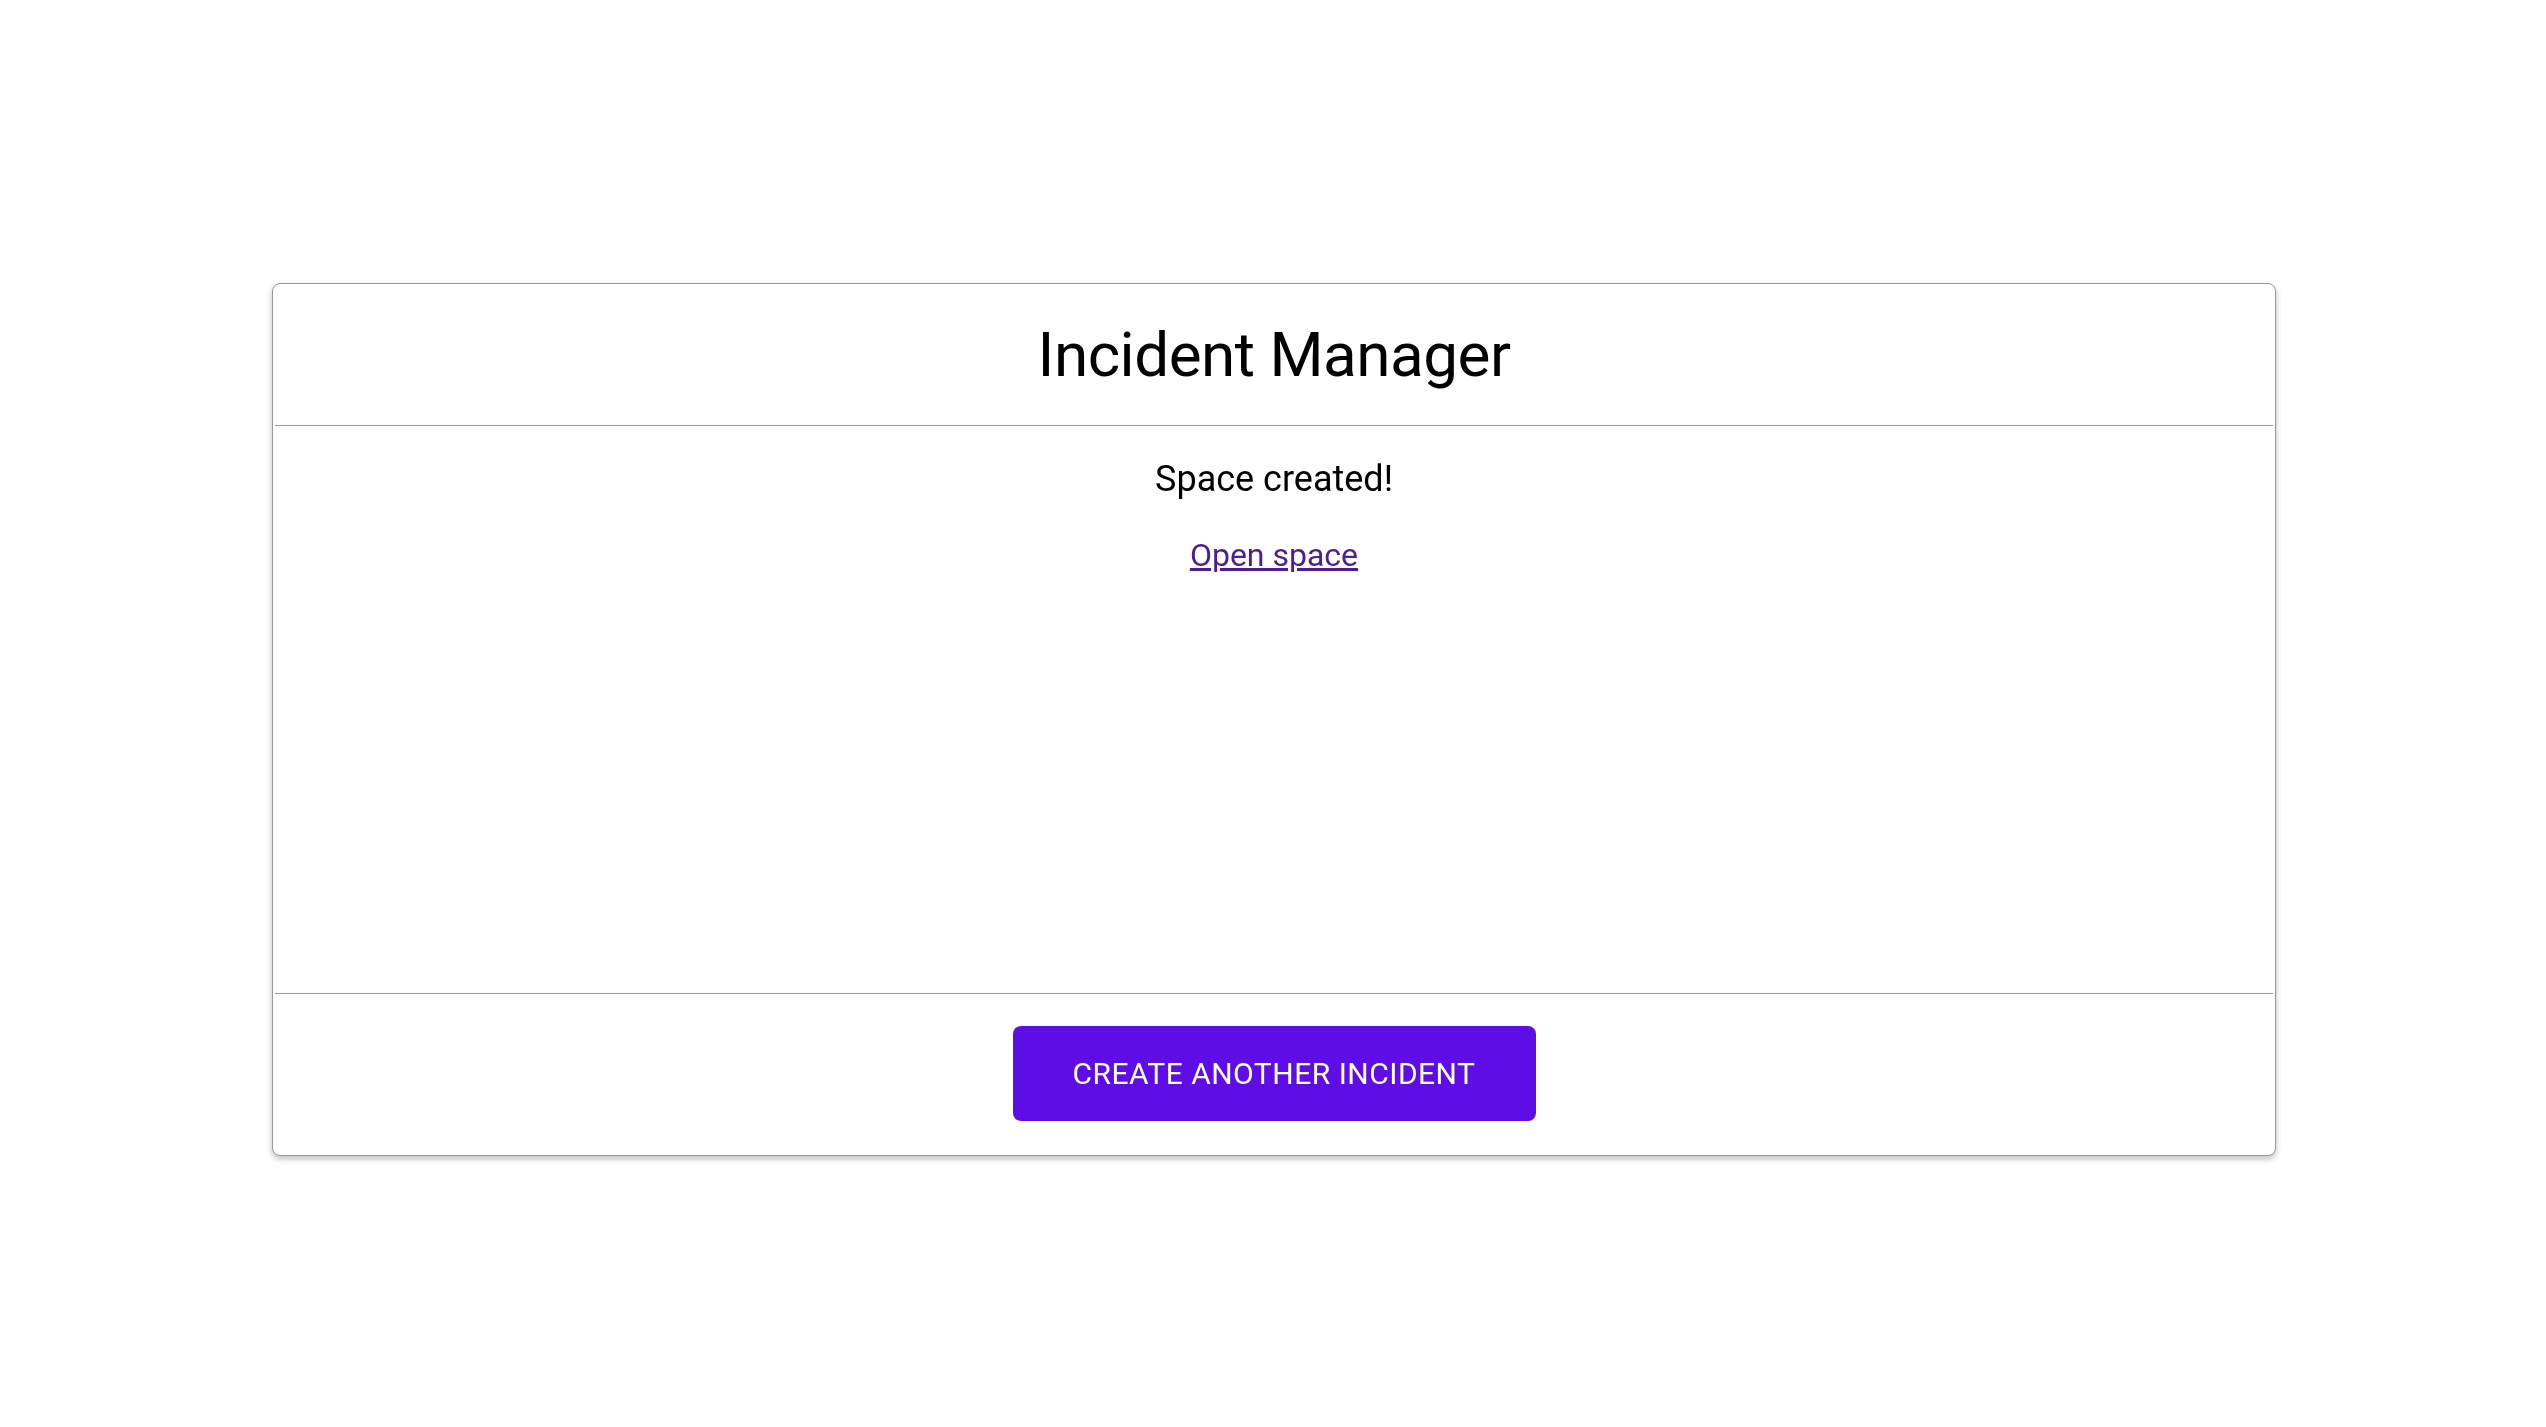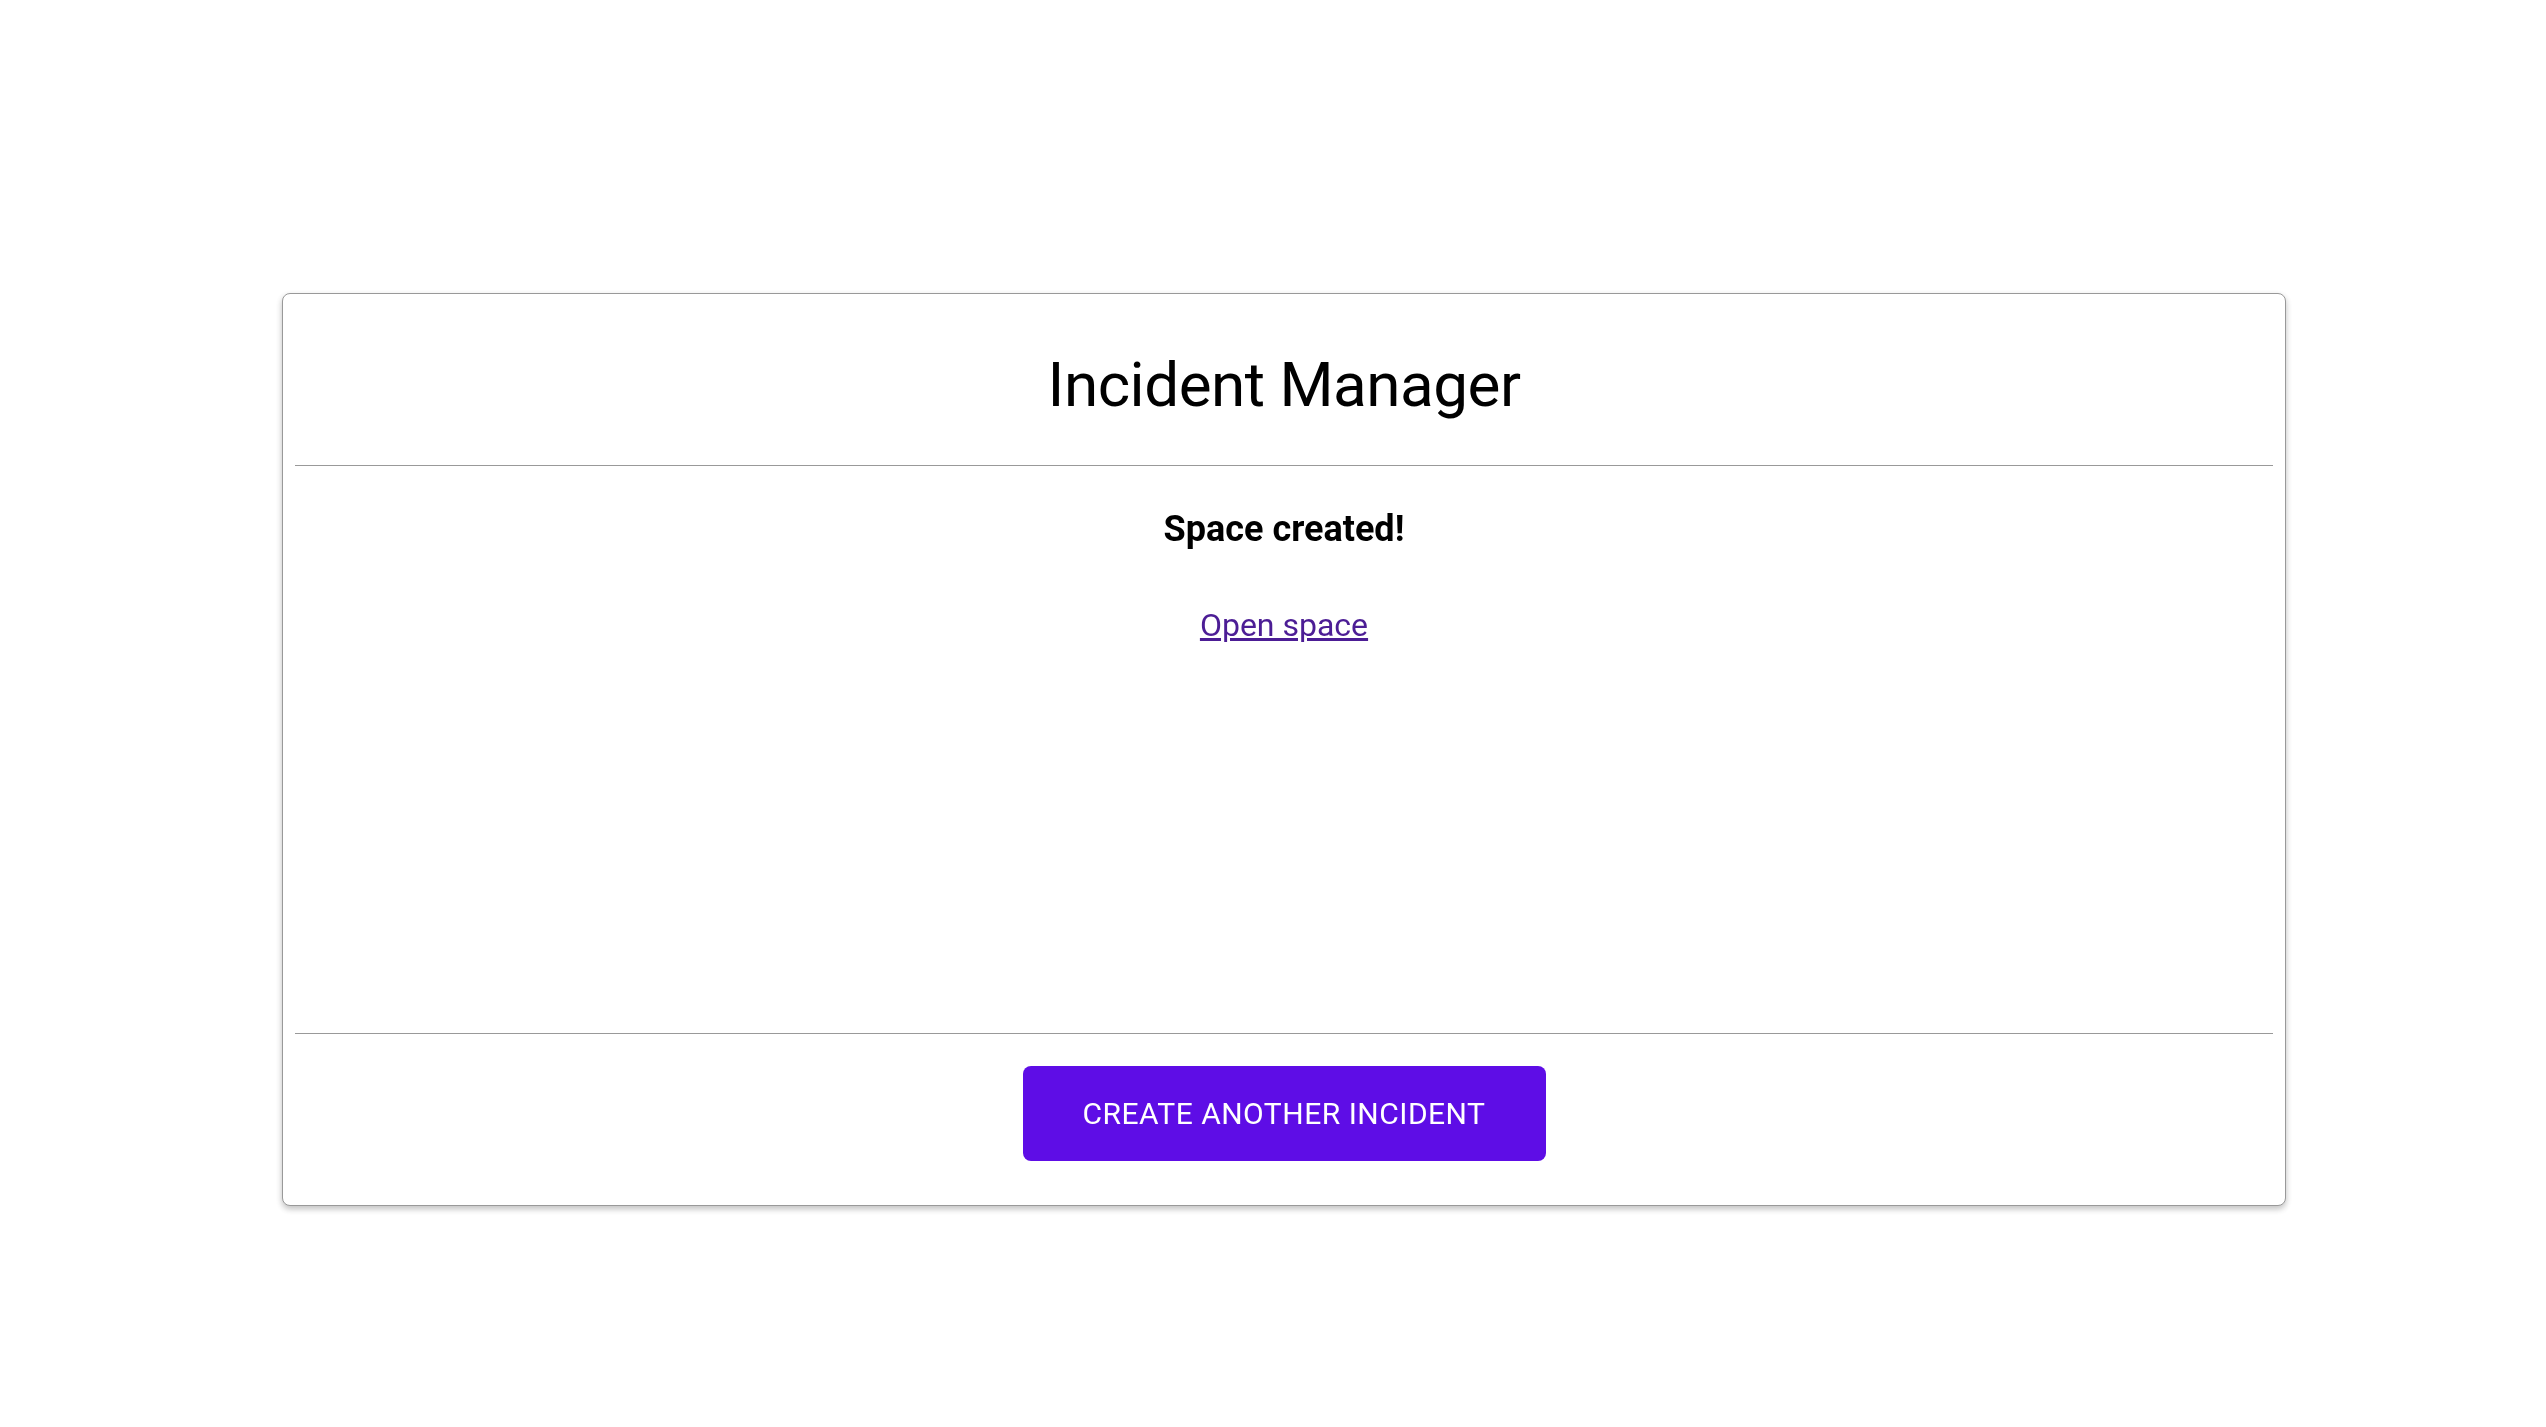--- a/index.html
+++ b/index.html
@@ -1,17 +1,17 @@
 <!DOCTYPE html>
 <html><head>
   <meta charset="utf-8">
   <style>
     * {
       margin: 0;
-      padding: 12px;
+      padding: 2px;
       box-sizing: border-box;
     }
     
     body {
       font-family: Roboto, -apple-system, BlinkMacSystemFont, "Segoe UI", Helvetica, Arial, sans-serif;
       background: #ffffff;
       width: 2546px;
       height: 1427px;
       position: relative;
     }
@@ -46,21 +46,21 @@
       border-bottom: 1px solid #999999;
       padding: 30px 20px 20px 20px;
       text-align: center;
       height: 568px;
     }
     
     .status-text {
       font-size: 36px;
       color: #000000;
       margin-bottom: 32px;
-      font-weight: 700;
+      font-weight: 400;
     }
     
     .open-link {
       font-size: 32px;
       color: #4c1d95;
       text-decoration: underline;
       cursor: pointer;
       font-weight: 400;
       display: inline-block;
     }

